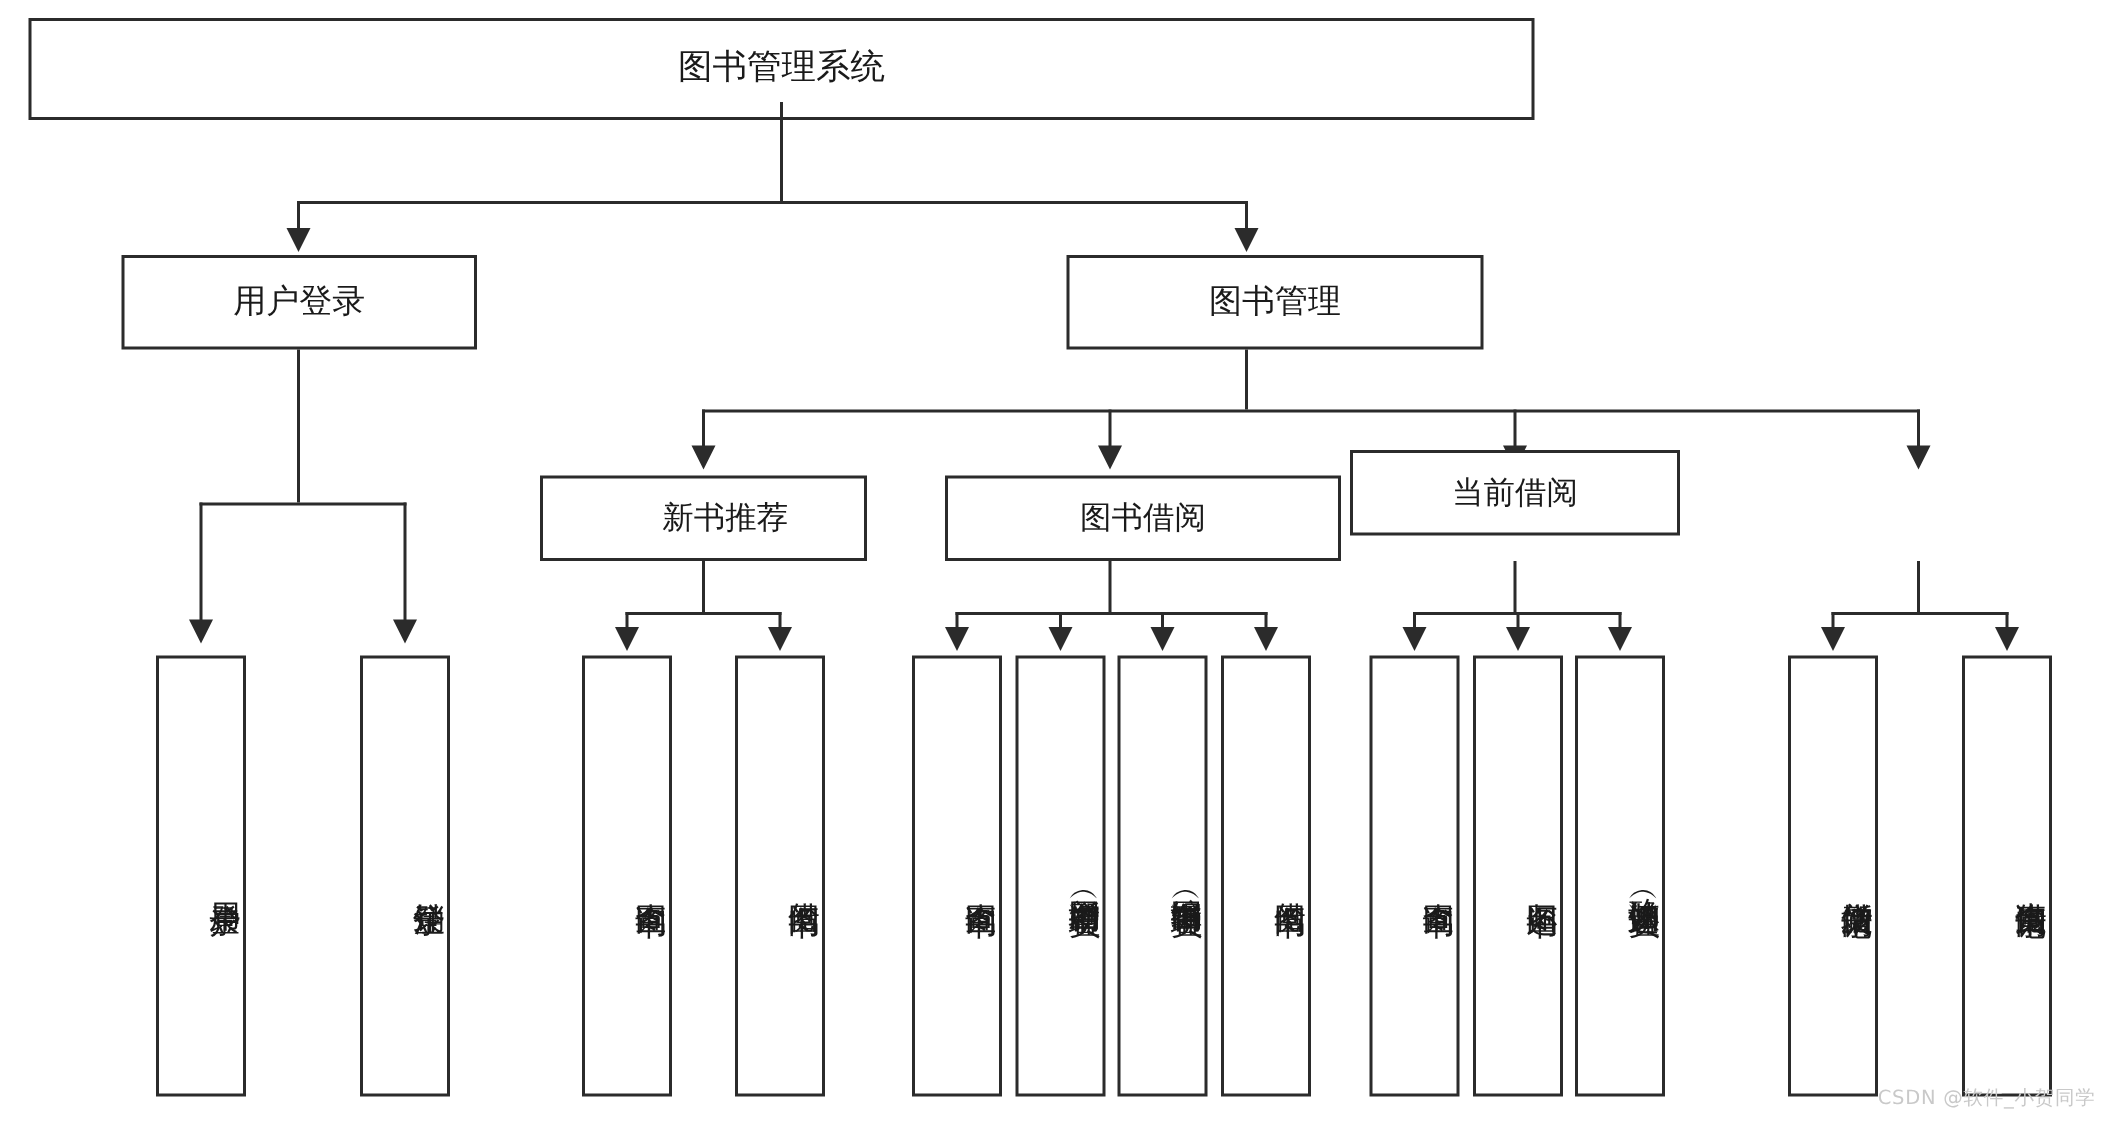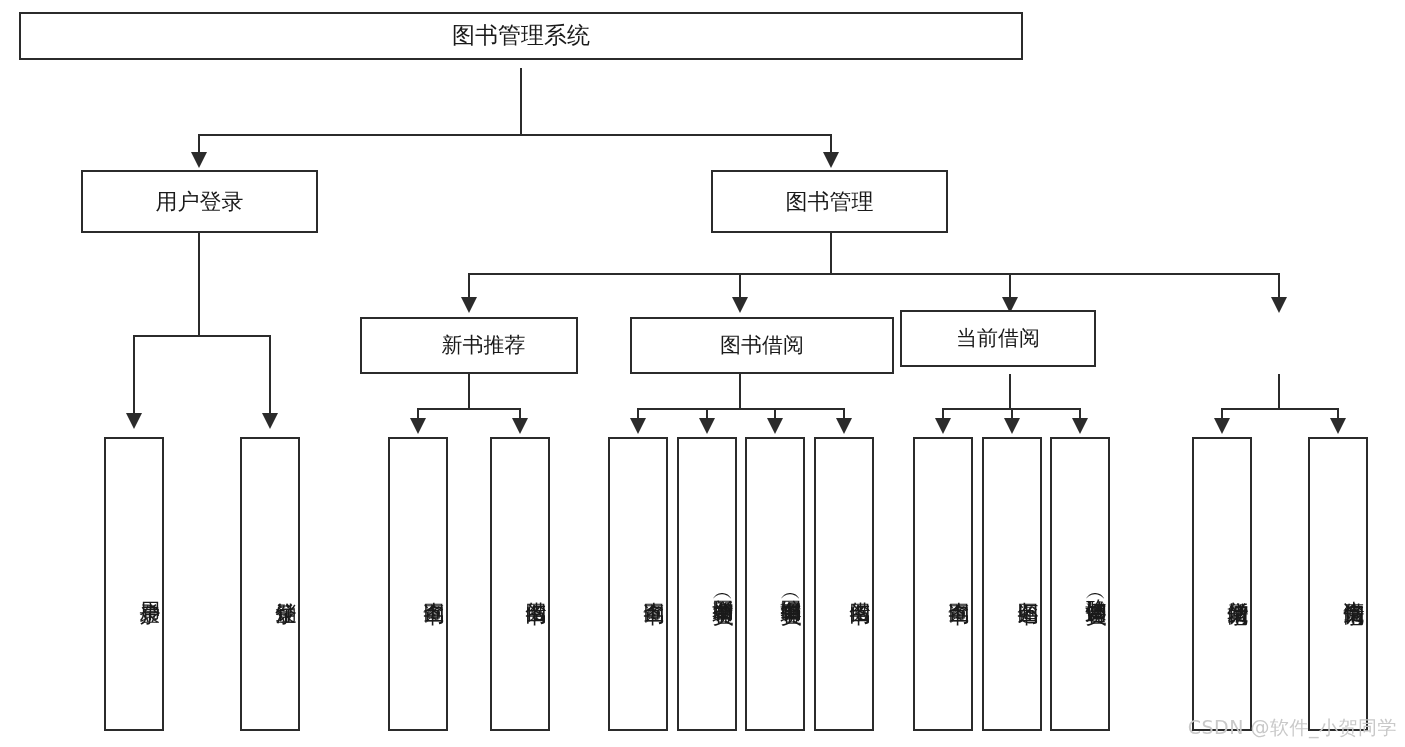--- a/index.html
+++ b/index.html
@@ -65,51 +65,51 @@
     width: 0;
     height: 0;
     border-left: 8px solid transparent;
     border-right: 8px solid transparent;
     border-top: 16px solid #2b2b2b;
   }
   #watermark {
     position: absolute;
     right: 8px;
     bottom: 6px;
-    font-size: 19px;
+    font-size: 13px;
     color: #c9c9c9;
     letter-spacing: 0.5px;
     user-select: none;
     pointer-events: none;
   }
 </style>
 </head>
 <body>
 
 <div id="canvas">
 
-  <div class="node root" style="left:19px; top:12px; width:1004px; height:48px;">
+  <div class="node root" style="left:19px; top:12px; width:1004px; height:68px;">
     <span class="lbl">图书管理系统</span>
   </div>
 
   <div class="conn vline" style="left:520px; top:68px; width:2px; height:66px;"></div>
 
   <div class="conn hline" style="left:198px; top:134px; width:634px; height:2px;"></div>
 
   <div class="conn vline" style="left:198px; top:134px; width:2px; height:22px;"></div>
   <div class="arrow" style="left:191px; top:152px;"></div>
 
   <div class="conn vline" style="left:830px; top:134px; width:2px; height:22px;"></div>
   <div class="arrow" style="left:823px; top:152px;"></div>
 
   <div class="node level2" style="left:81px; top:170px; width:237px; height:63px;">
     <span class="lbl">用户登录</span>
   </div>
 
-  <div class="node level2" style="left:711px; top:170px; width:237px; height:63px;">
+  <div class="node level2" style="left:711px; top:170px; width:278px; height:63px;">
     <span class="lbl">图书管理</span>
   </div>
 
   <div class="conn vline" style="left:198px; top:233px; width:2px; height:102px;"></div>
   <div class="conn hline" style="left:133px; top:335px; width:138px; height:2px;"></div>
   <div class="conn vline" style="left:133px; top:335px; width:2px; height:80px;"></div>
   <div class="arrow" style="left:126px; top:413px;"></div>
   <div class="conn vline" style="left:269px; top:335px; width:2px; height:80px;"></div>
   <div class="arrow" style="left:262px; top:413px;"></div>
 
@@ -134,21 +134,21 @@
 
   <div class="conn vline" style="left:1278px; top:273px; width:2px; height:26px;"></div>
   <div class="arrow" style="left:1271px; top:297px;"></div>
 
   <div class="node level3" style="left:360px; top:317px; width:218px; height:57px;padding-left:29px;">
     <span class="lbl">新书推荐</span>
   </div>
   <div class="node level3" style="left:630px; top:317px; width:264px; height:57px;">
     <span class="lbl">图书借阅</span>
   </div>
-  <div class="node level3" style="left:900px; top:310px; width:196px; height:57px;justify-content:center;">
+  <div class="node level3" style="left:900px; top:300px; width:220px; height:57px;justify-content:center;">
     <span class="lbl">当前借阅</span>
   </div>
 
   <div class="conn vline" style="left:468px; top:374px; width:2px; height:34px;"></div>
   <div class="conn hline" style="left:417px; top:408px; width:104px; height:2px;"></div>
   <div class="conn vline" style="left:417px; top:408px; width:2px; height:12px;"></div>
   <div class="arrow" style="left:410px; top:418px;"></div>
   <div class="conn vline" style="left:519px; top:408px; width:2px; height:12px;"></div>
   <div class="arrow" style="left:512px; top:418px;"></div>
 

